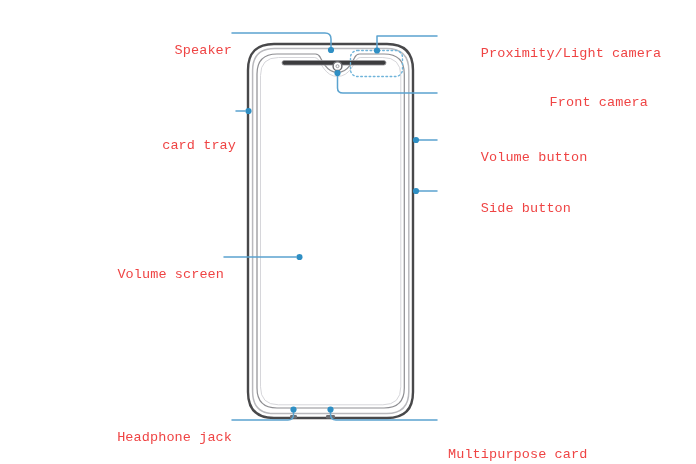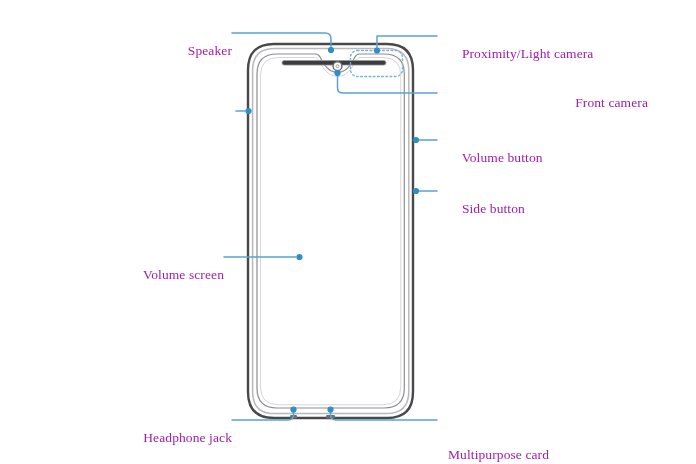--- a/index.html
+++ b/index.html
@@ -7,26 +7,26 @@
     width:696px;height:464px;
     background:#ffffff;
     font-family:"Liberation Sans", sans-serif;
     overflow:hidden;
     position:relative;
   }
   #stage{position:absolute;left:0;top:0;width:696px;height:464px;}
   svg.layer{position:absolute;left:0;top:0;width:696px;height:464px;}
   .lbl{
     position:absolute;
-    color:#a21caf;
+    color:#ef4444;
     font-size:13.5px;
     line-height:17px;
     letter-spacing:0.1px;
     white-space:pre;
-    font-family:Liberation Serif, serif;
+    font-family:Liberation Mono, monospace;
   }
   .lbl.r{text-align:right;}
   .lbl.l{text-align:left;}
 </style>
 </head>
 <body>
 
 <div id="stage">
 
   <svg class="layer" viewBox="0 0 696 464" xmlns="http://www.w3.org/2000/svg">
@@ -124,20 +124,21 @@
 
     <path d="M330.5,412 L330.5,414 Q330.5,420 336,420 L437,420"></path>
     <circle cx="330.5" cy="409.5" r="3.1" fill="#2f8fc4" stroke="none"></circle>
   </svg>
 
   <div class="lbl r" style="left:62px;top:25px;width:170px;">
     <span>Speaker</span>
   </div>
 
   <div class="lbl r" style="left:46px;top:103px;width:190px;">
+    <div>card tray</div>
   </div>
 
   <div class="lbl r" style="left:54px;top:249px;width:170px;">
     <span>Volume screen</span>
   </div>
 
   <div class="lbl r" style="left:62px;top:412px;width:170px;">
     <span>Headphone jack</span>
   </div>
 

